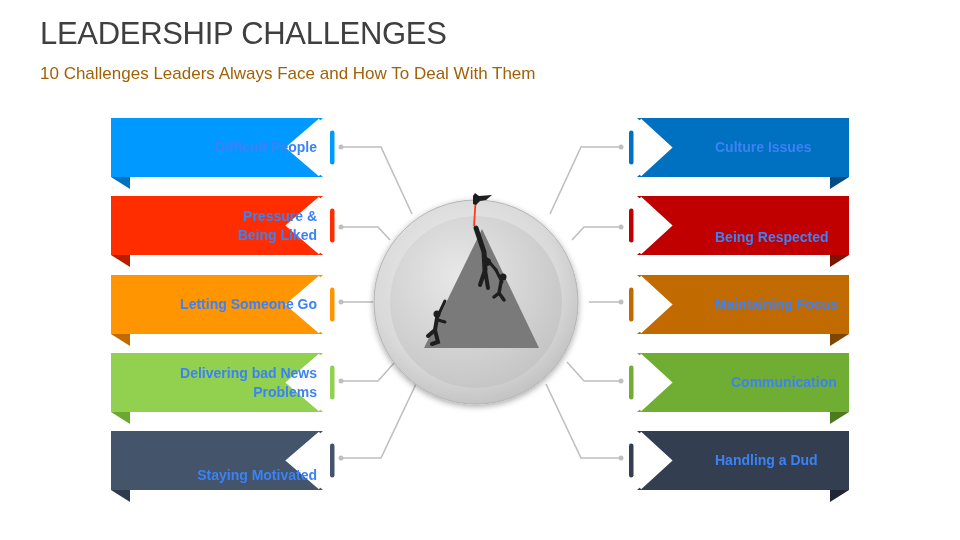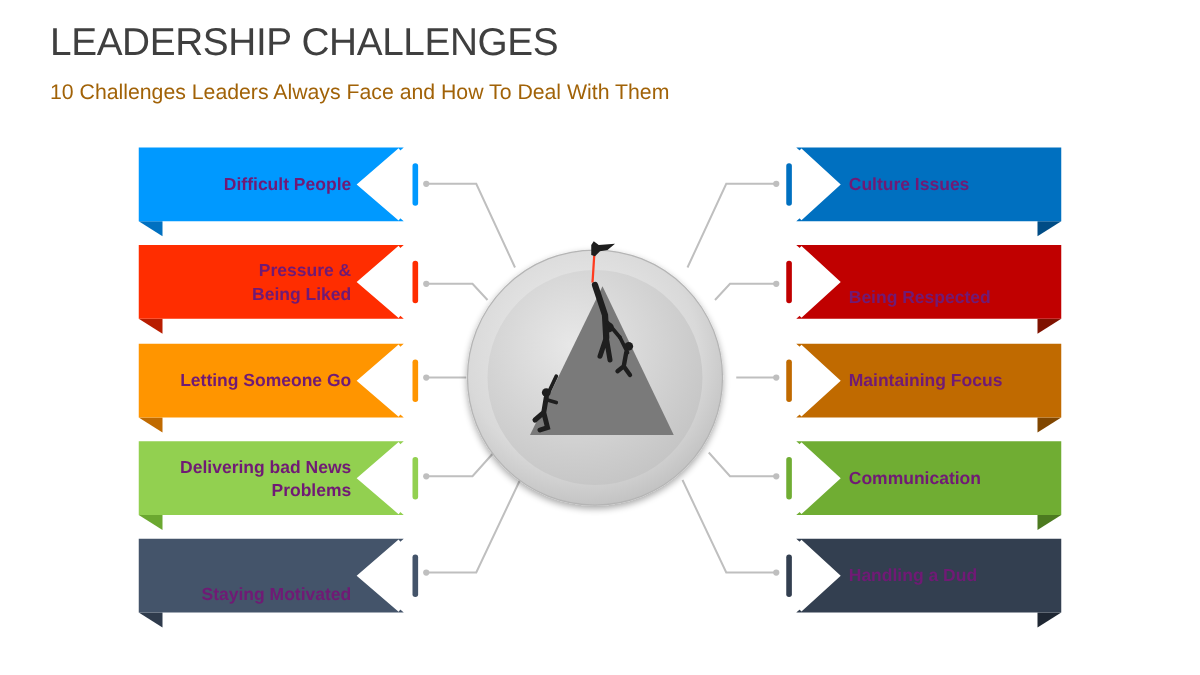--- a/index.html
+++ b/index.html
@@ -3,22 +3,22 @@
 <meta charset="utf-8">
 <style>
   html, body { margin: 0; padding: 0; background: #ffffff; }
   body { width: 960px; height: 540px; position: relative; overflow: hidden;
          font-family: "Liberation Sans", "DejaVu Sans", sans-serif; }
   .title { position: absolute; left: 40px; top: 14px; font-size: 31px; font-weight: normal;
            color: #3f3f3f; letter-spacing: -0.3px; margin: 0; line-height: 40px; }
   .subtitle { position: absolute; left: 40px; top: 60px; font-size: 17px; color: #a16207;
               margin: 0; line-height: 28px; }
   svg.diagram { position: absolute; left: 0; top: 0; }
-  .label { position: absolute; color: #701a75; font-weight: bold; font-size: 14px;
-           line-height: 19px; display: flex; align-items: center; height: 59px; }
+  .label { position: absolute; color: #3b82f6; font-weight: bold; font-size: 14px;
+           line-height: 19px; display: flex; align-items: center; height: 59px; padding-left: 36px; }
   .label.left { left: 111px; width: 170px; justify-content: flex-end; text-align: right; }
   .label.right { left: 679px; width: 165px; justify-content: flex-start; text-align: left; }
   .label span { white-space: pre-line; }
 </style>
 </head>
 <body>
 
 <h1 class="title">LEADERSHIP CHALLENGES</h1>
 <p class="subtitle">10 Challenges Leaders Always Face and How To Deal With Them</p>
 
@@ -186,19 +186,19 @@
     </div>
     <div class="label right" style="top: 118px;">
       <span>Culture Issues</span>
     </div>
     <div class="label right" style="top: 196px; margin-top: 12px;">
       <span>Being Respected</span>
     </div>
     <div class="label right" style="top: 275px;">
       <span>Maintaining Focus</span>
     </div>
-    <div class="label right" style="top: 353px;">
+    <div class="label right" style="top: 353px; margin-left: 16px;">
       <span>Communication</span>
     </div>
     <div class="label right" style="top: 431px;">
       <span>Handling a Dud</span>
     </div>
   </div>
 
 </body></html>

